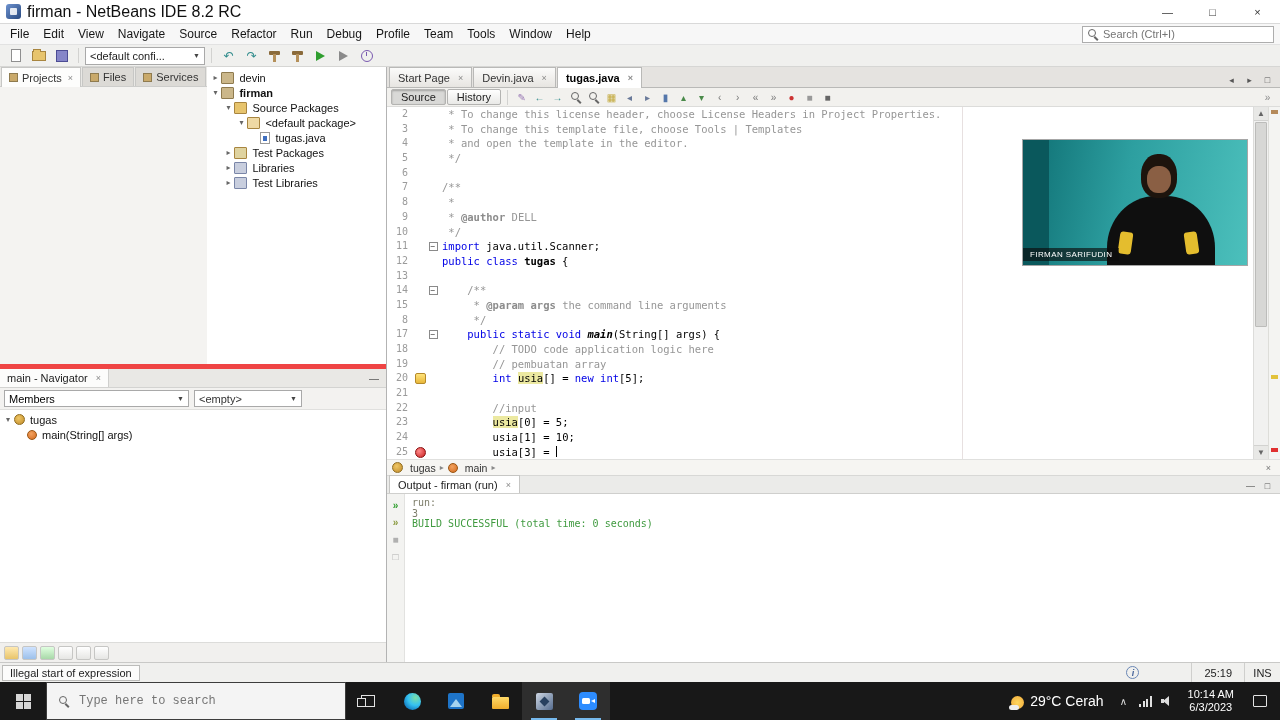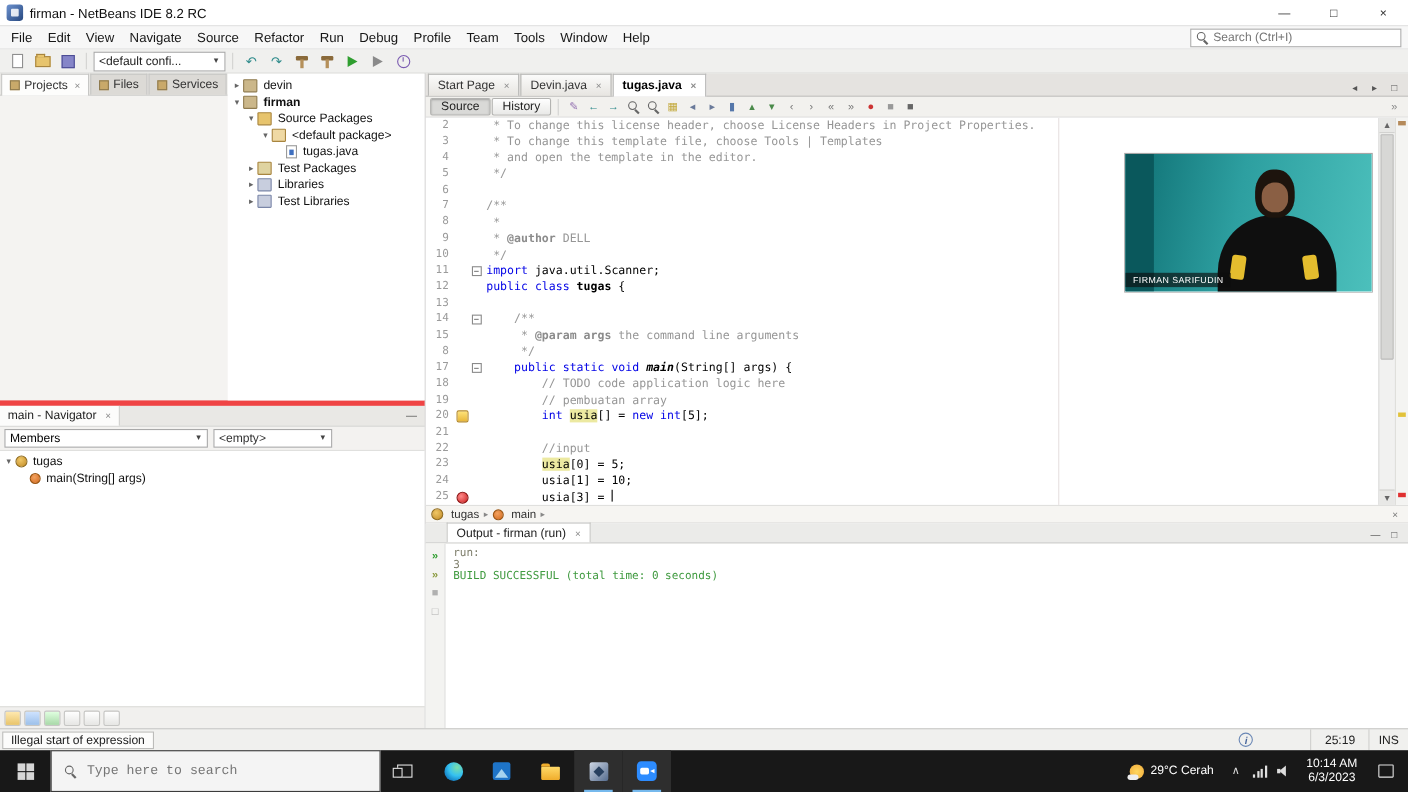--- a/index.html
+++ b/index.html
@@ -3,21 +3,21 @@
 <meta charset="utf-8">
 <style>
 *{margin:0;padding:0;box-sizing:border-box}
 body{font-family:"Liberation Sans",sans-serif;background:#777}
 .screen{width:1280px;height:720px;position:relative;overflow:hidden;background:#f0f0f0;font-size:12px;color:#000;display:flex;flex-direction:column}
 
 
 .titlebar{height:24px;background:#fff;display:flex;align-items:center;border-bottom:1px solid #d9d9d9;flex:none}
 .app-icon{width:15px;height:15px;margin:0 6px;background:linear-gradient(135deg,#6d92cf,#27487f);border-radius:3px;position:relative;flex:none}
 .app-icon::after{content:"";position:absolute;inset:4px;background:#fff;opacity:.85;border-radius:1px}
-.tb-title{font-size:12px;color:#101010}
+.tb-title{font-size:16px;color:#101010}
 .win-controls{margin-left:auto;display:flex;height:100%}
 .win-btn{width:45px;height:100%;display:flex;align-items:center;justify-content:center;font-size:11px;color:#333}
 
 
 .menubar{height:21px;background:#f7f7f7;display:flex;align-items:center;border-bottom:1px solid #e2e2e2;padding-left:3px;flex:none}
 .menu-item{padding:2px 7px;color:#161616}
 .ide-search{margin-left:auto;margin-right:6px;width:192px;height:17px;border:1px solid #adadad;background:#fff;display:flex;align-items:center;padding:0 4px;gap:4px}
 .ide-search input{border:none;outline:none;flex:1;font-size:11px;color:#444;background:transparent;font-family:"Liberation Sans",sans-serif;min-width:0}
 
 
@@ -137,21 +137,21 @@
 
 
 .breadcrumb{height:16px;background:#f6f5f2;border-bottom:1px solid #d8d8d6;display:flex;align-items:center;padding:0 5px;gap:4px;font-size:10.5px;color:#333;flex:none}
 .bc-item{display:flex;align-items:center;gap:3px}
 .bc-sep{color:#888;font-size:8px}
 .bc-close{margin-left:auto;color:#777;font-size:9px;padding:0 4px}
 
 
 .output{flex:1;display:flex;flex-direction:column;min-height:0;background:#fff}
 .out-tabs{height:18px;background:#ebebe9;display:flex;align-items:flex-end;border-bottom:1px solid #cfcfcd;flex:none}
-.out-tab{height:18px;background:#fff;border:1px solid #c6c6c4;border-bottom:none;display:flex;align-items:center;gap:6px;padding:0 8px;font-size:11px;margin-left:19px;color:#222}
+.out-tab{height:18px;background:#fff;border:1px solid #c6c6c4;border-bottom:none;display:flex;align-items:center;gap:6px;padding:0 8px;font-size:11px;margin-left:2px;color:#222}
 .out-controls{margin-left:auto;display:flex;padding-right:4px}
 .out-body{flex:1;display:flex;min-height:0}
 .out-strip{width:18px;flex:none;background:#f3f3f1;border-right:1px solid #e2e2e0;display:flex;flex-direction:column;align-items:center;padding-top:5px;gap:4px}
 .out-btn{width:14px;height:13px;display:flex;align-items:center;justify-content:center;font-size:10px;font-weight:bold}
 .out-text{flex:1;padding:4px 7px;font-family:"DejaVu Sans Mono",monospace;font-size:10px;line-height:10.5px}
 .o-muted{color:#7d7d6a}
 .o-success{color:#3f9a3f}
 
 
 .statusbar{height:20px;background:#f0f0ee;border-top:1px solid #c9c9c7;display:flex;align-items:center;font-size:11px;color:#222;flex:none}
@@ -179,21 +179,21 @@
 .ic-explorer{width:17px;height:12px;border-radius:1px;background:linear-gradient(#ffd968,#f0ad2c);position:relative;margin-top:3px}
 .ic-explorer::before{content:"";position:absolute;left:0;top:-3px;width:8px;height:3px;background:#f0ad2c;border-radius:2px 2px 0 0}
 .ic-photos{width:16px;height:16px;background:#1e74c8;border-radius:2px;position:relative;overflow:hidden}
 .ic-photos::before{content:"";position:absolute;left:2px;bottom:2px;border-left:6px solid transparent;border-right:6px solid transparent;border-bottom:8px solid #a5d3ef}
 .ic-netbeans{width:17px;height:17px;background:linear-gradient(135deg,#cdd6e4,#556c8e);border-radius:2px;position:relative}
 .ic-netbeans::before{content:"";position:absolute;left:5px;top:5px;width:7px;height:7px;background:#28405f;transform:rotate(45deg)}
 .ic-zoom{width:18px;height:18px;background:#2d8cff;border-radius:4px;position:relative}
 .ic-zoom::before{content:"";position:absolute;left:3px;top:6px;width:8px;height:6px;background:#fff;border-radius:1.5px}
 .ic-zoom::after{content:"";position:absolute;right:2.5px;top:6.5px;border-top:2.5px solid transparent;border-bottom:2.5px solid transparent;border-right:4px solid #fff}
 .tk-right{margin-left:auto;display:flex;align-items:center;padding-right:3px}
-.weather{display:flex;align-items:flex-start;gap:6px;padding:0 9px;font-size:11px;color:#fff}
+.weather{display:flex;align-items:flex-end;gap:6px;padding:0 9px;font-size:14px;color:#fff}
 .sun-ic{width:13px;height:13px;border-radius:50%;background:radial-gradient(circle,#ffd75e,#f0a93a);position:relative;flex:none}
 .sun-ic::after{content:"";position:absolute;left:-2px;bottom:-1px;width:10px;height:5px;background:#eee;border-radius:4px}
 .tray-ic{width:22px;height:38px;display:flex;align-items:center;justify-content:center;color:#ddd;font-size:10px}
 .signal{display:flex;align-items:flex-end;gap:1.5px;height:11px}
 .signal i{display:block;width:2.2px;background:#e0e0e0}
 .s1{height:3px}.s2{height:5.5px}.s3{height:8px}.s4{height:11px}
 .speaker{position:relative;width:13px;height:11px}
 .speaker::before{content:"";position:absolute;left:0;top:3.5px;width:3px;height:4px;background:#ddd}
 .speaker::after{content:"";position:absolute;left:2px;top:0;border:5.5px solid transparent;border-left:0;border-right:6px solid #ddd}
 .clock{display:flex;flex-direction:column;align-items:center;justify-content:center;font-size:11px;line-height:13px;padding:0 9px;color:#fff}

